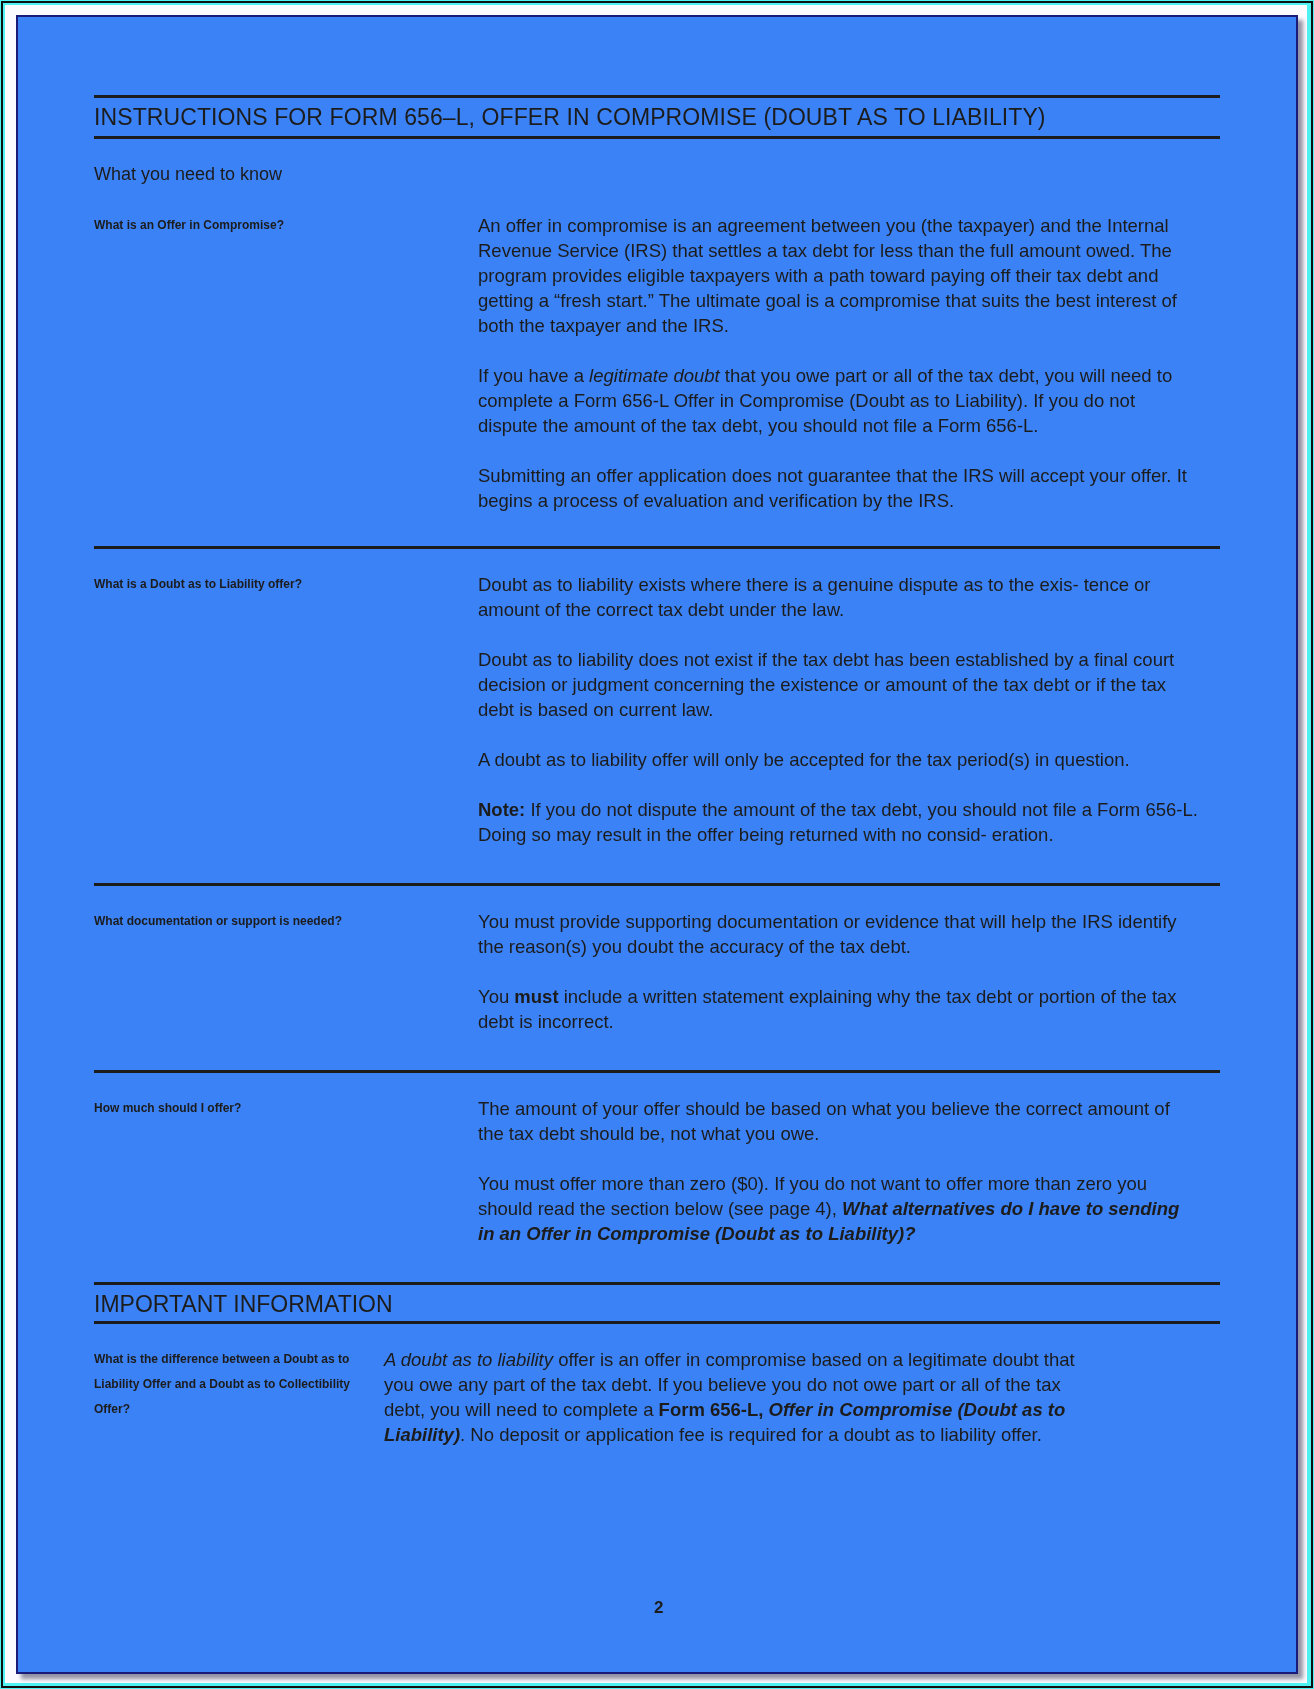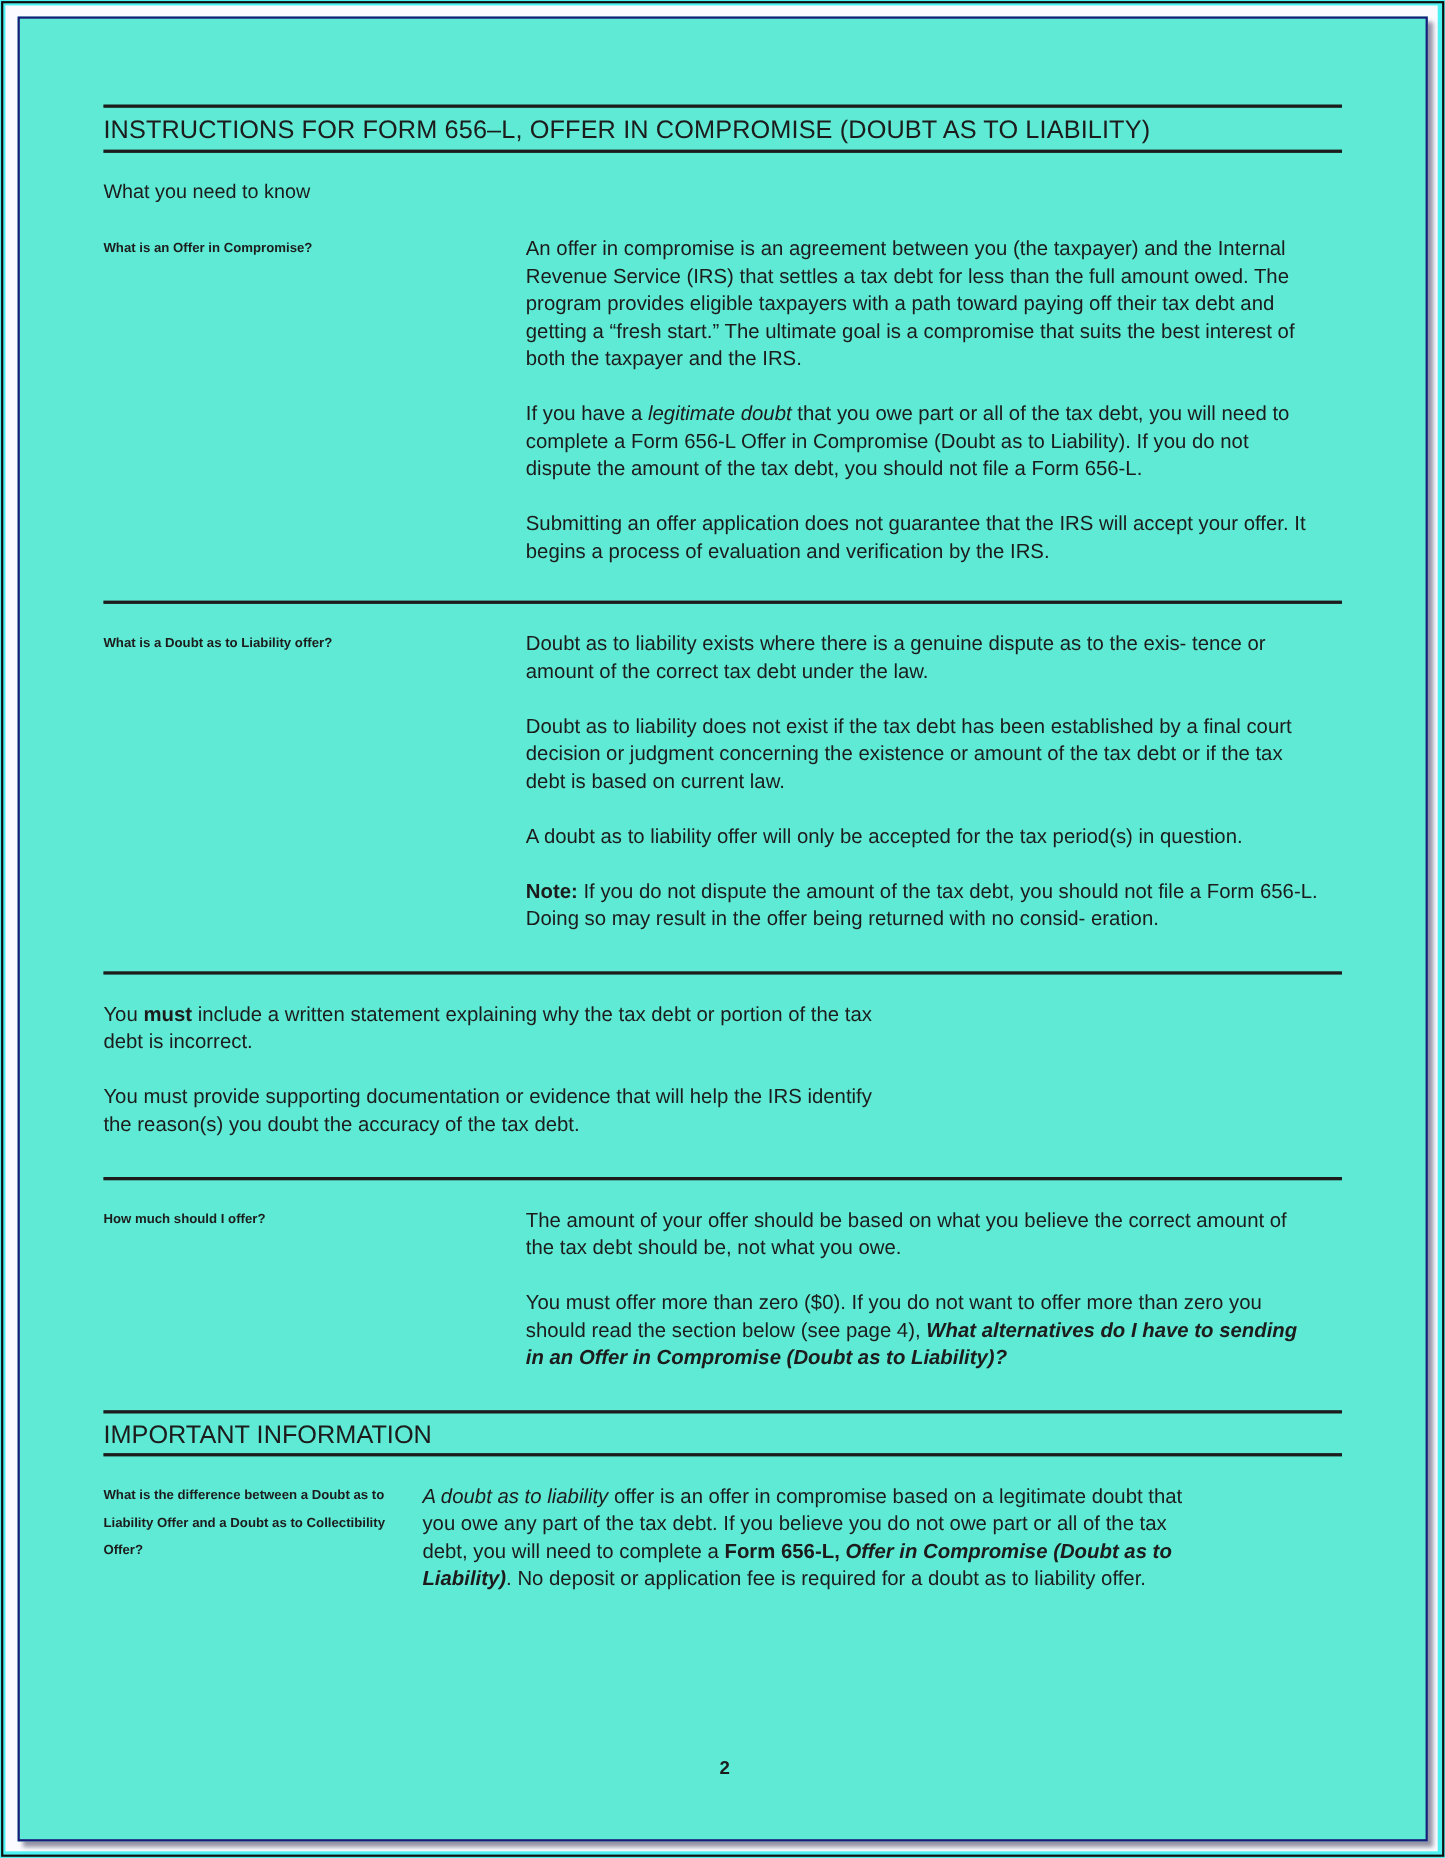--- a/index.html
+++ b/index.html
@@ -14,21 +14,21 @@
       position: absolute; left: 1px; top: 1px; right: 1px; bottom: 1px;
       border: 2px solid #101010; background: #4ff2f2;
     }
     .frame-white {
       position: absolute; left: 5px; top: 5px; right: 7px; bottom: 6px;
       background: #fbfbff;
     }
     .page {
       position: absolute; left: 16px; top: 15px; width: 1278px; height: 1655px;
       border: 2px solid #1a1a78;
-      background: #5eead4;
+      background: #3b82f6;
       box-shadow: 5px 5px 4px rgba(60,60,90,0.55);
     }
     .content {
       position: absolute; left: 76px; top: 78px; width: 1126px;
     }
     .rule { height: 3px; background: #1c1c1c; width: 1126px; }
     .title {
       font-size: 23px; line-height: 37px; letter-spacing: 0.1px;
       padding: 1px 0 0 0; white-space: nowrap;
     }
@@ -82,23 +82,24 @@
         <p>Doubt as to liability exists where there is a genuine dispute as to the exis- tence or amount of the correct tax debt under the law.</p>
         <p>Doubt as to liability does not exist if the tax debt has been established by a final court decision or judgment concerning the existence or amount of the tax debt or if the tax debt is based on current law.</p>
         <p>A doubt as to liability offer will only be accepted for the tax period(s) in question.</p>
         <p><b>Note:</b><span> If you do not dispute the amount of the tax debt, you should not file a Form 656-L. Doing so may result in the offer being returned with no consid- eration.</span></p>
       </div>
     </div>
 
     <div class="rule"></div>
 
     <div class="section" style="margin-top:23px;margin-bottom:36px;">
+      <div class="q" style="width:250px;margin-right:134px;">What documentation or support is needed?</div>
       <div class="a">
+        <p>You must provide supporting documentation or evidence that will help the IRS identify the reason(s) you doubt the accuracy of the tax debt.</p>
         <p><span>You </span><b>must</b><span> include a written statement explaining why the tax debt or portion of the tax debt is incorrect.</span></p>
-        <p>You must provide supporting documentation or evidence that will help the IRS identify the reason(s) you doubt the accuracy of the tax debt.</p>
       </div>
     </div>
 
     <div class="rule"></div>
 
     <div class="section" style="margin-top:23px;margin-bottom:36px;">
       <div class="q" style="width:300px;margin-right:84px;">How much should I offer?</div>
       <div class="a">
         <p>The amount of your offer should be based on what you believe the correct amount of the tax debt should be, not what you owe.</p>
         <p><span>You must offer more than zero ($0). If you do not want to offer more than zero you should read the section below (see page 4), </span><b class="em">What alternatives do I have to sending in an Offer in Compromise (Doubt as to Liability)?</b></p>

